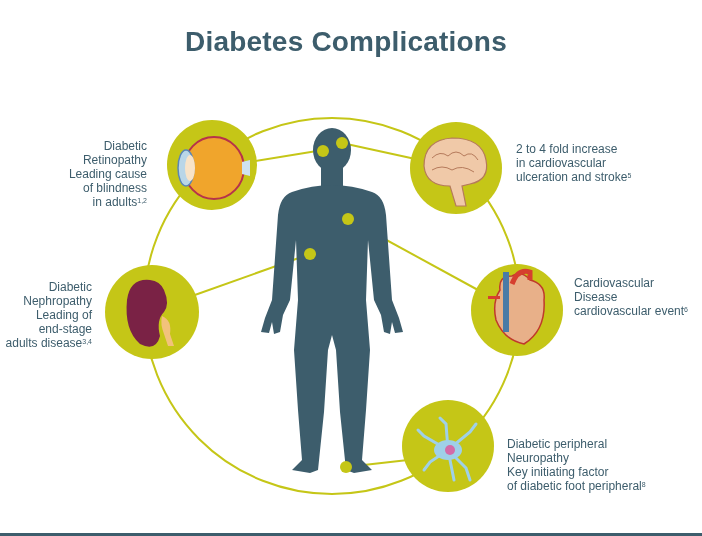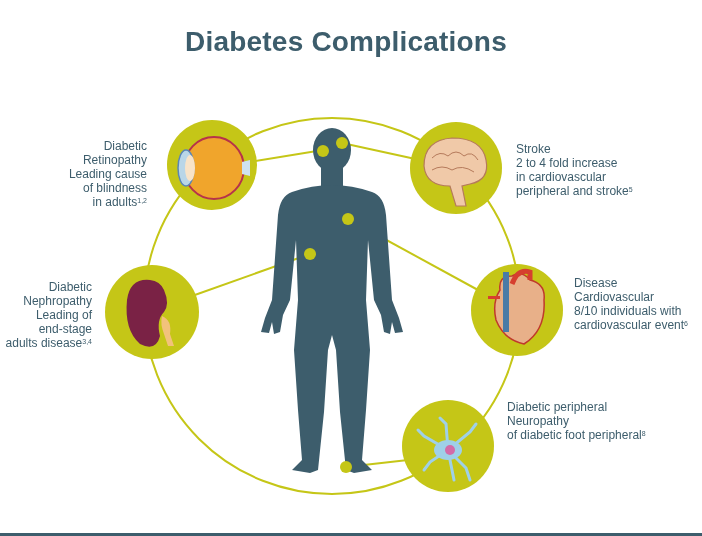--- a/index.html
+++ b/index.html
@@ -89,40 +89,39 @@
 
 <div class="label right" style="left:42px;top:139px;width:105px;">
   <span class="h">Diabetic</span>
   <span class="h">Retinopathy</span>
   <span class="d">Leading cause</span>
   <span class="d">of blindness</span>
   <span class="d"><span>in adults</span><sup>1,2</sup></span>
 </div>
 
 <div class="label" style="left:516px;top:142px;width:150px;">
-  <span class="h">Stroke</span>
   <span class="d">2 to 4 fold increase</span>
   <span class="d">in cardiovascular</span>
-  <span class="d"><span>peripheral and stroke</span><sup>5</sup></span>
+  <span class="d"><span>ulceration and stroke</span><sup>5</sup></span>
 </div>
 
 <div class="label right" style="left:4px;top:280px;width:88px;">
   <span class="h">Diabetic</span>
   <span class="h">Nephropathy</span>
   <span class="d">Leading of</span>
   <span class="d">end-stage</span>
   <span class="d"><span>adults disease</span><sup>3,4</sup></span>
 </div>
 
 <div class="label" style="left:574px;top:276px;width:128px;">
+  <span class="h">Cardiovascular</span>
   <span class="h">Disease</span>
-  <span class="h">Cardiovascular</span>
-  <span class="d">8/10 individuals with</span>
   <span class="d"><span>cardiovascular event</span><sup>6</sup></span>
 </div>
 
-<div class="label" style="left:507px;top:400px;width:180px;">
+<div class="label" style="left:507px;top:437px;width:180px;">
   <span class="h">Diabetic peripheral</span>
   <span class="h">Neuropathy</span>
+  <span class="d">Key initiating factor</span>
   <span class="d"><span>of diabetic foot peripheral</span><sup>8</sup></span>
 </div>
 
 <div class="bottombar"></div>
 
 </body></html>

